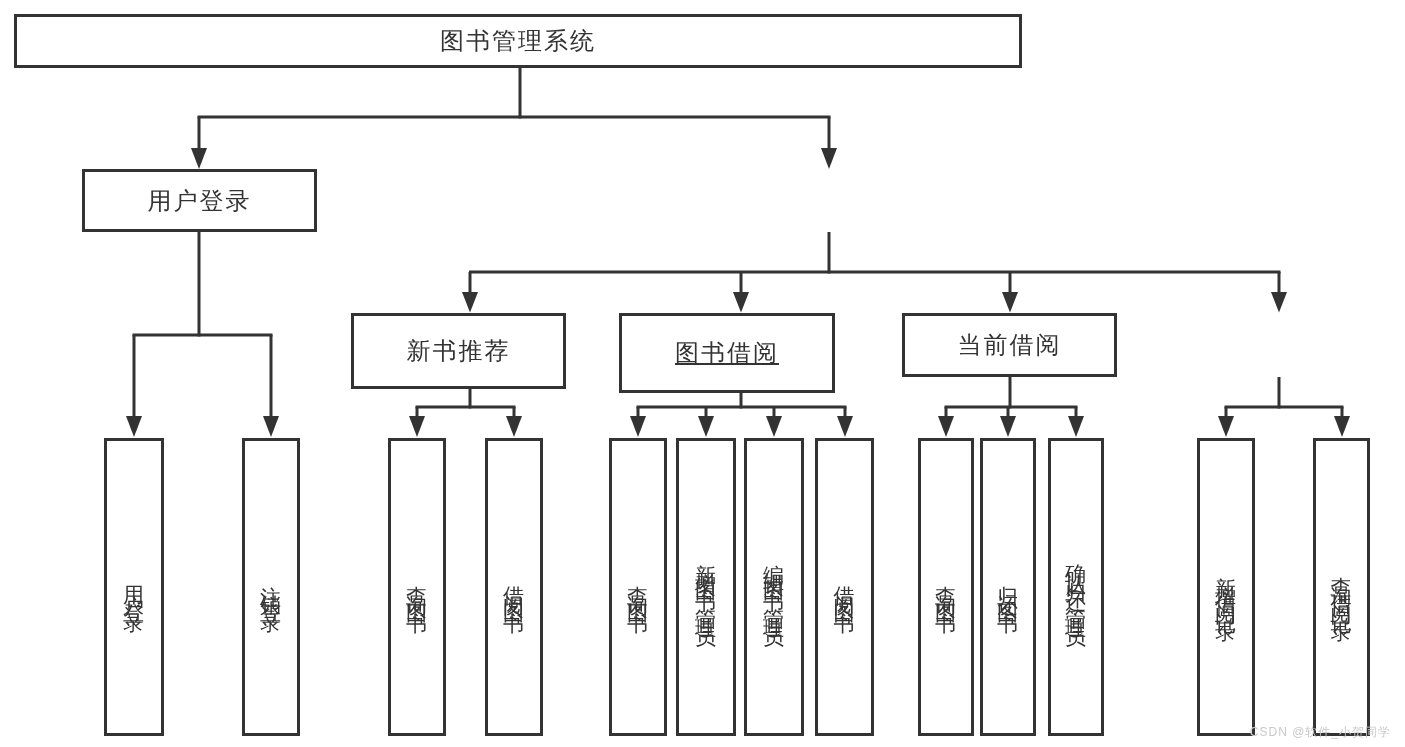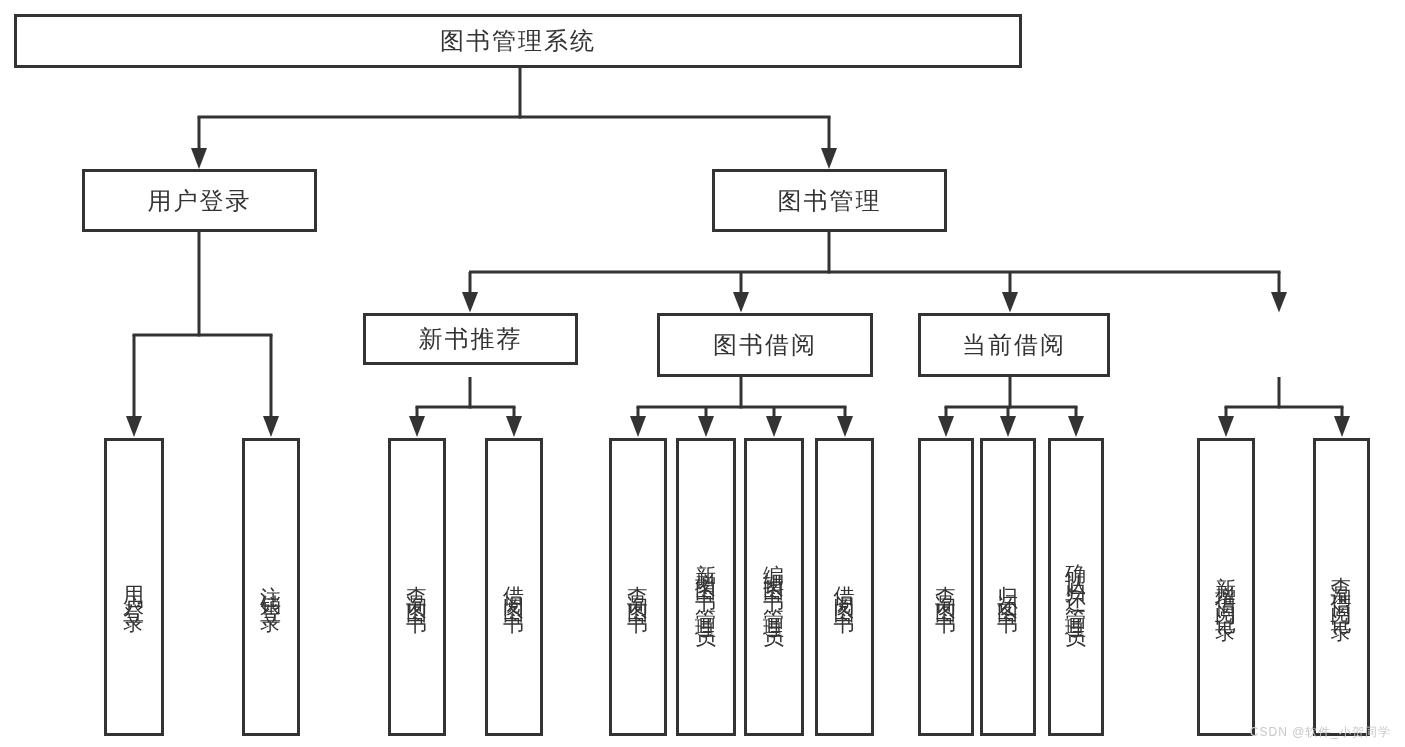--- a/index.html
+++ b/index.html
@@ -130,31 +130,28 @@
     </g>
   </svg>
 
   <div class="node" style="left:14px; top:14px; width:1008px; height:54px;">
     <span class="h-label">图书管理系统</span>
   </div>
 
   <div class="node" style="left:82px; top:169px; width:235px; height:63px;">
     <span class="h-label">用户登录</span>
   </div>
-  <div class="node" style="left:712px; top:169px; width:235px; height:63px;">
-    <span class="h-label">图书管理</span>
-  </div>
 
-  <div class="node" style="left:363px; top:313px; width:215px; height:52px;">
+  <div class="node" style="left:351px; top:313px; width:215px; height:76px;">
     <span class="h-label">新书推荐</span>
   </div>
-  <div class="node" style="left:657px; top:313px; width:216px; height:64px;">
+  <div class="node" style="left:619px; top:313px; width:216px; height:80px;text-decoration:underline;">
     <span class="h-label">图书借阅</span>
   </div>
-  <div class="node" style="left:902px; top:313px; width:192px; height:64px;margin-left:16px;">
+  <div class="node" style="left:902px; top:313px; width:215px; height:64px;">
     <span class="h-label">当前借阅</span>
   </div>
 
   <div class="node leaf" style="left:104px; top:438px; width:60px; height:298px;">
     <span class="v-label">用户登录</span>
   </div>
   <div class="node leaf" style="left:242px; top:438px; width:58px; height:298px;">
     <span class="v-label">注销登录</span>
   </div>
 

